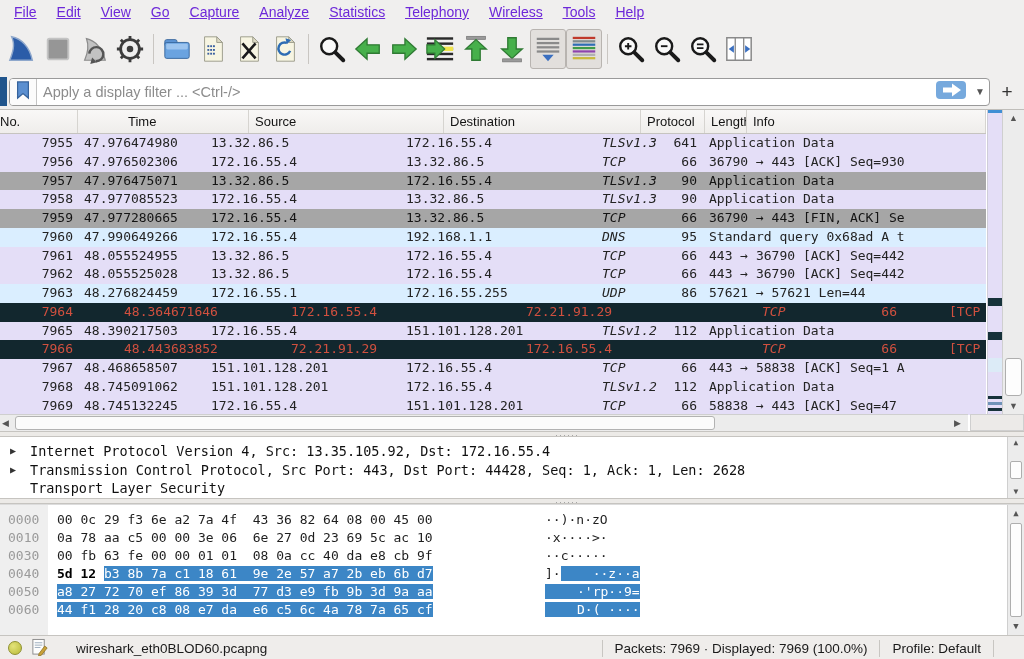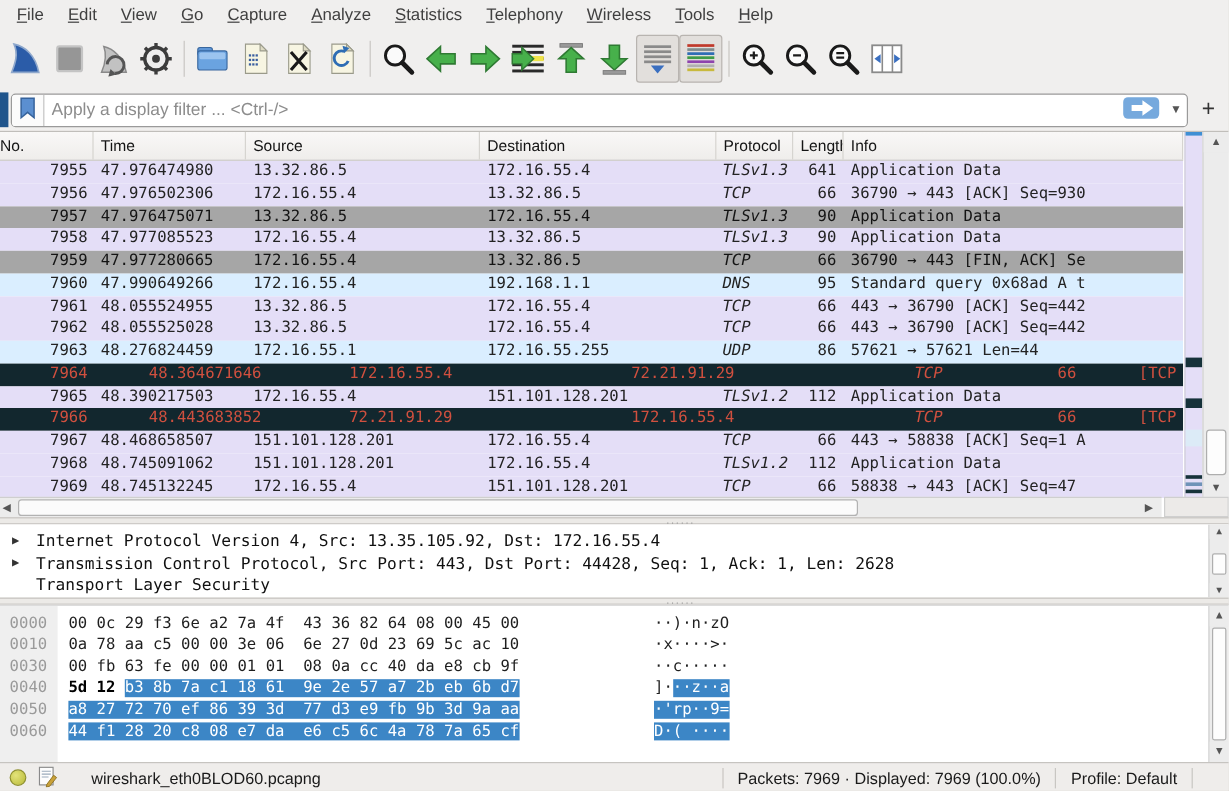--- a/index.html
+++ b/index.html
@@ -4,21 +4,21 @@
 <style>
   * { margin:0; padding:0; box-sizing:border-box; }
   html,body { background:#d4d0c8; }
   .app{
     position:relative; width:1024px; height:659px; overflow:hidden;
     background:#f0efee; font-family:"Liberation Sans","DejaVu Sans",sans-serif;
     display:flex; flex-direction:column; color:#1a1a1a;
   }
   
   .menubar{ height:24px; display:flex; align-items:center; background:#f0efee; padding-left:4px; flex:none; }
-  .menu-item{ padding:2px 10px; font-size:14px; color:#404040; cursor:default; }
+  .menu-item{ padding:2px 10px; font-size:14px; color:#6d28d9; cursor:default;text-decoration:underline; }
   .menu-item::first-letter{ text-decoration:underline; }
   
   .toolbar{ height:50px; display:flex; align-items:center; padding-left:4px; background:#f0efee; flex:none; }
   .tbtn{ width:36px; height:40px; border:none; background:transparent; display:flex; align-items:center; justify-content:center; }
   .tbtn svg{ width:30px; height:30px; display:block; }
   .tbtn.pressed{ background:#e2dfdc; border:1px solid #b8b4b0; border-radius:3px; }
   .tsep{ width:1px; height:30px; background:#c9c6c2; margin:0 5px; }
   
   .filterbar{ height:35px; display:flex; align-items:center; background:#f0efee; padding:3px 4px 3px 0; flex:none; }
   .filter-edge{ width:7px; height:29px; background:#20558c; flex:none; }
@@ -37,21 +37,21 @@
   .rows{ width:986px; height:281px; overflow:hidden; font-family:"DejaVu Sans Mono","Liberation Mono",monospace; }
   .prow{ display:flex; height:18.75px; line-height:18.75px; font-size:13px; color:#232323; white-space:nowrap; }
   .cell{ overflow:hidden; flex:none; }
   .c0{ width:78px; text-align:right; padding-right:5px; }
   .c1{ width:127px; padding-left:6px; }
   .c2{ width:195px; padding-left:6px; }
   .c3{ width:197px; padding-left:6px; }
   .c4{ width:64px;  padding-left:5px;font-style:italic; }
   .c5{ width:42px;  text-align:right; padding-right:6px; }
   .c6{ flex:1 1 auto; padding-left:6px; }
-  .h0{width:78px;} .h1{width:127px;} .h2{width:195px;} .h3{width:197px;} .h4{width:64px;} .h5{width:42px;} .h6{flex:1;}
+  .h0{width:78px;} .h1{width:127px;margin-left:44px;} .h2{width:195px;} .h3{width:197px;} .h4{width:64px;} .h5{width:42px;} .h6{flex:1;}
   .prow.lavender{ background:var(--row_lavender); }
   .prow.ltblue{ background:var(--row_ltblue); }
   .prow.gray{ background:var(--row_gray); color:#141414; }
   .prow.bad{ background:var(--bad_row_bg); color:var(--bad_row_text);gap:40px; }
   
   .minimap{ position:absolute; top:0; right:22px; width:15px; height:305px; background:var(--row_lavender); border-left:1px solid #cfcdd8; }
   .mm-top{ position:absolute; top:0; left:0; right:0; height:3px; background:#3f8fd4; }
   .mm-band1{ position:absolute; top:188px; left:0; right:0; height:8px; background:#16323a; }
   .mm-band2{ position:absolute; top:222px; left:0; right:0; height:8px; background:#16323a; }
   .mm-light{ position:absolute; top:248px; left:0; right:0; height:14px; background:#dcebf7; }
@@ -79,21 +79,21 @@
   .dthumb{ position:absolute; left:2px; right:2px; top:24px; height:18px; background:#fdfdfd; border:1px solid #aeaeae; border-radius:2px; }
   
   .hexpane{ position:relative; height:131px; flex:none; background:#fff; font-family:"DejaVu Sans Mono","Liberation Mono",monospace; font-size:13px; padding-top:6px; overflow:hidden; border-top:1px solid #dcdcdc; }
   .offstrip{ position:absolute; left:0; top:0; width:48px; height:100%; background:#efefef; }
   .hexrow{ position:relative; height:18px; line-height:18px; white-space:pre; }
   .hoff{ position:absolute; left:8px; color:#9a9a9a; }
   .hbytes{ position:absolute; left:57px; width:488px; color:#1e1e1e; }
   .hpre.bold{ font-weight:bold; color:#000;text-align:center; }
   .hsel{ background:var(--selection_blue); color:#fff; }
   .hascii{ position:absolute; left:545px; color:#1e1e1e; }
-  .asel{ background:var(--selection_blue); color:#fff; }
+  .asel{ background:var(--selection_blue); color:#fff;padding-left:32px; }
   .xscroll{ position:absolute; top:0; right:0; width:17px; height:100%; background:#ececec; border-left:1px solid #cfcfcf; }
   .xthumb{ position:absolute; left:2px; right:2px; top:18px; height:94px; background:#fdfdfd; border:1px solid #aeaeae; border-radius:2px; }
   
   .statusbar{ height:25px; flex:none; background:#efedeb; border-top:1px solid #c6c4c0; display:flex; align-items:center; font-size:13.5px; color:#1a1a1a; padding:0 8px;justify-content:space-between; }
   .expert-dot{ width:14px; height:14px; border-radius:50%; background:radial-gradient(circle at 35% 35%, #e3e37a, #b9ba38); border:1px solid #8f9130; flex:none; }
   .comment-btn{ border:none; background:transparent; margin-left:9px; display:flex; align-items:center; }
   .filename{ margin-left:28px; white-space:nowrap; }
   .sb-spacer{ flex:1; }
   .sb-div{ width:1px; height:17px; background:#c8c6c2; margin:0 12px; }
   .profile{ white-space:nowrap; }

